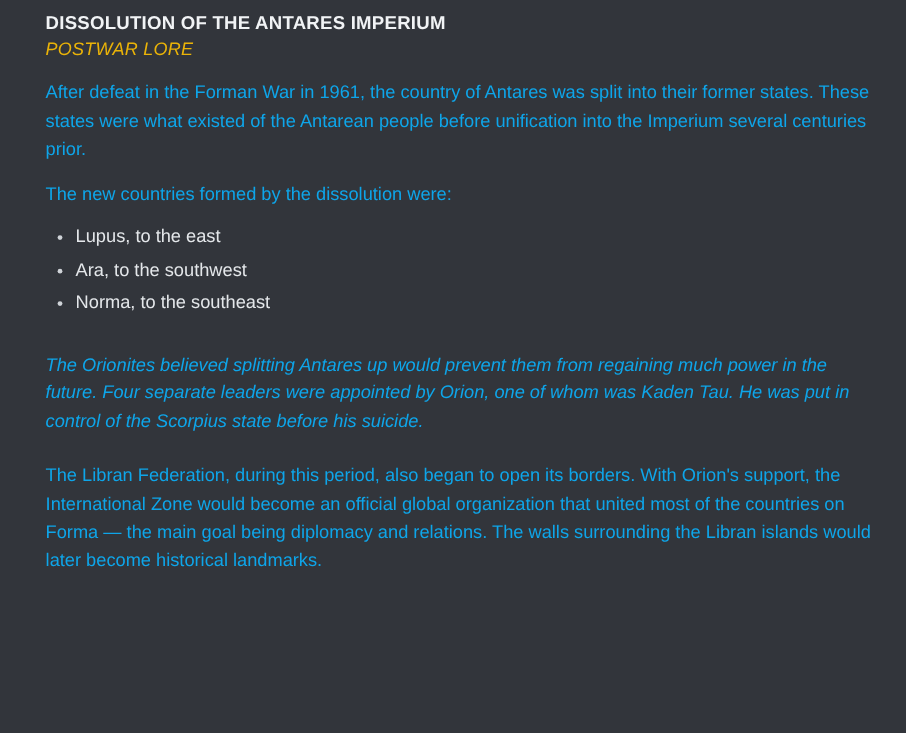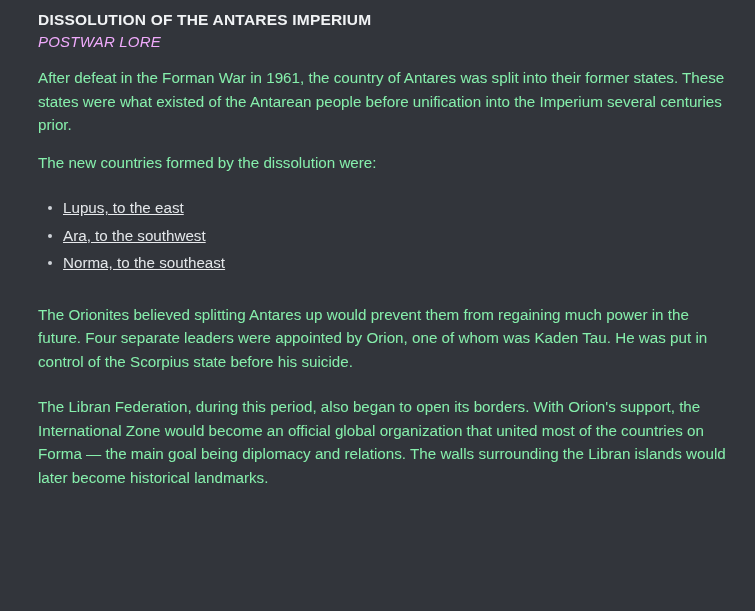--- a/index.html
+++ b/index.html
@@ -25,43 +25,43 @@
     font-size: 15.5px;
     font-weight: bold;
     letter-spacing: 0.2px;
     color: #f1f3f5;
     margin: 0 0 1px 0;
     line-height: 1.35;
   }
   .doc-subtitle {
     font-size: 15px;
     font-style: italic;
-    color: #f0abfc;
+    color: #eab308;
     margin: 0 0 14px 0;
     line-height: 1.35;
     letter-spacing: 0.2px;
   }
   p.para {
     font-size: 15.2px;
     line-height: 23.5px;
-    color: #86efac;
+    color: #0ea5e9;
     margin: 0 0 14px 0;
     max-width: 710px;
   }
   p.para.tight {
-    margin-bottom: 20px;
+    margin-bottom: 10px;
   }
   p.para.gap-large {
     margin-bottom: 22px;
+    font-style: italic;
   }
   ul.bullets {
     list-style: none;
     margin: 0 0 0 0;
     padding: 0;
-    text-decoration: underline;
   }
   ul.bullets li {
     font-size: 15.2px;
     line-height: 27.5px;
     color: #e4e7ea;
     padding-left: 25px;
     position: relative;
   }
   ul.bullets li::before {
     content: "";

